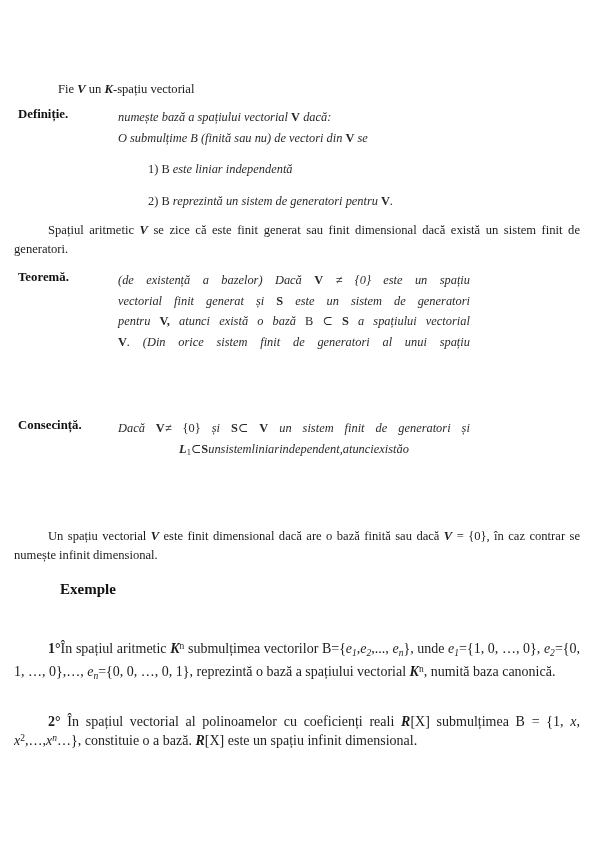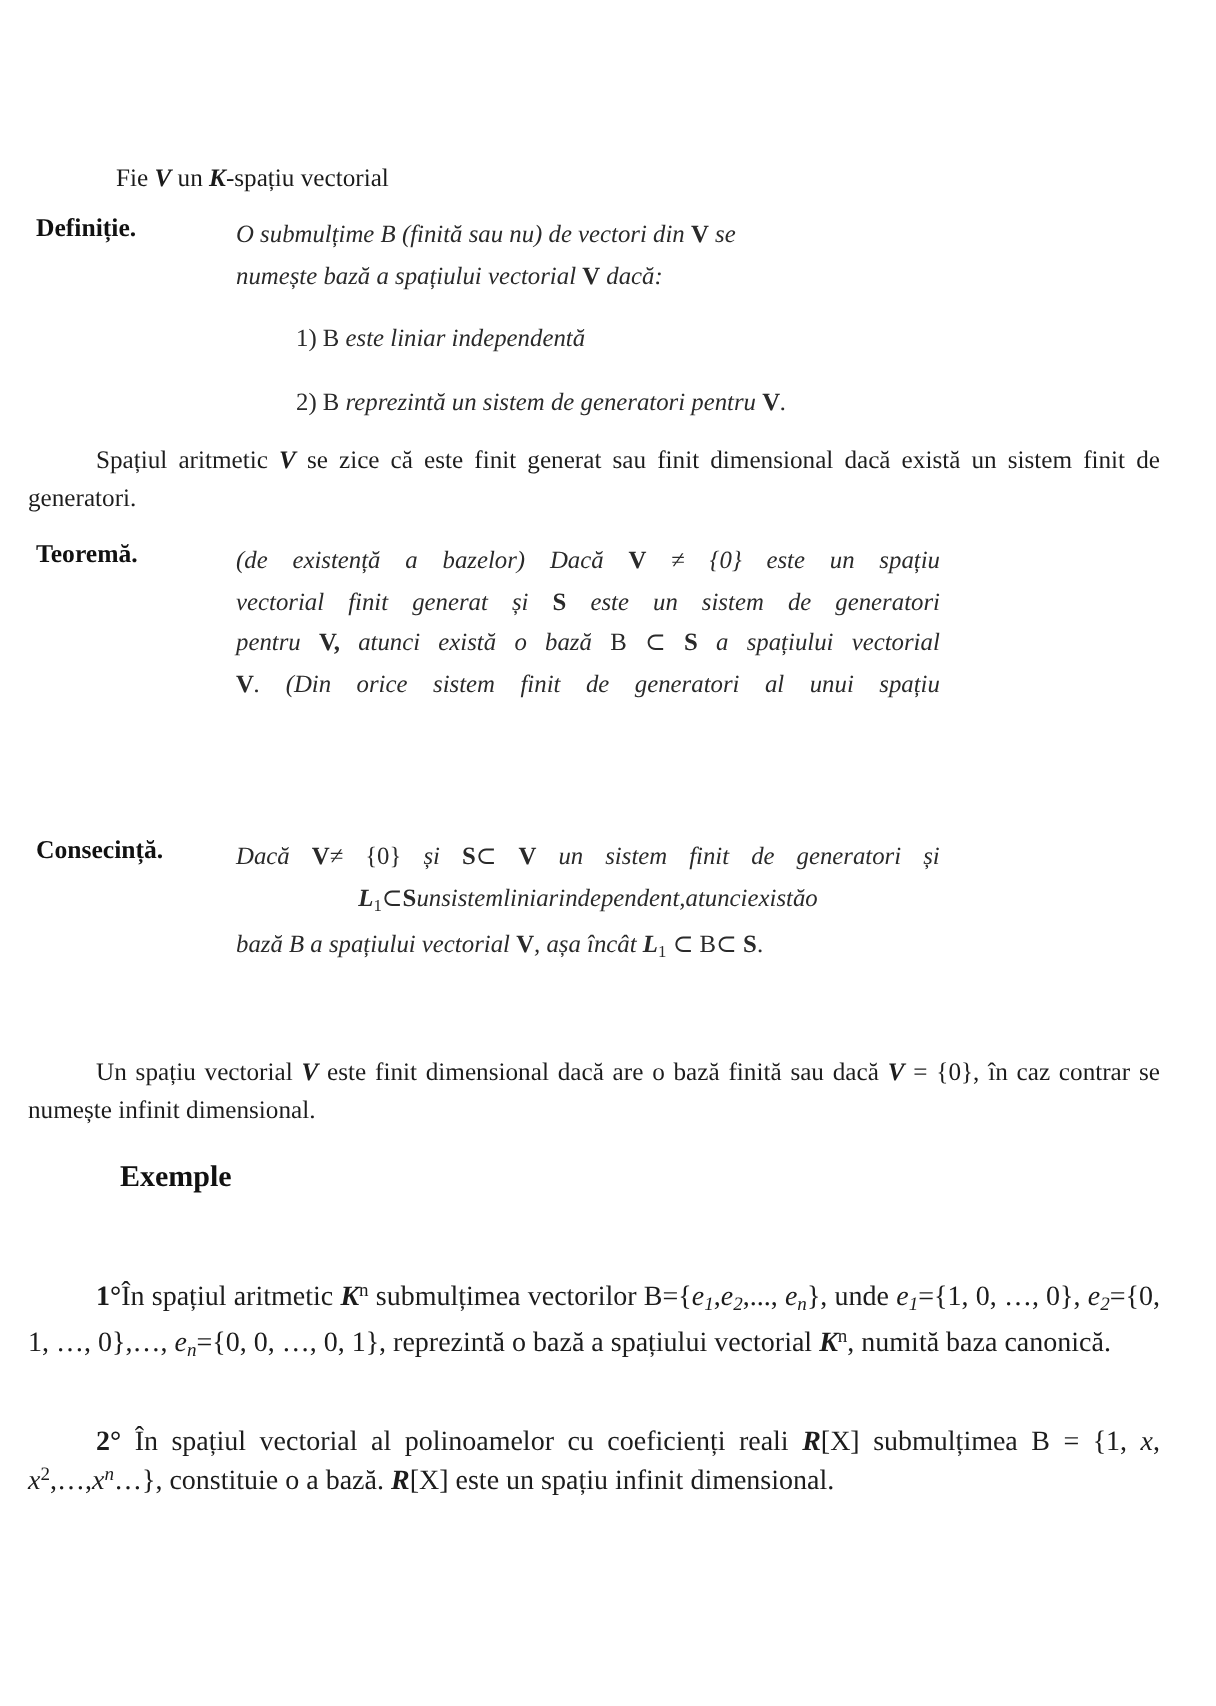--- a/index.html
+++ b/index.html
@@ -130,27 +130,27 @@
 <div class="page">
 
 
   <div class="lead-line" style="top:80px;">
     <span class="r">Fie </span><span class="bi">V</span><span class="r"> un </span><span class="bi">K</span><span class="r">-spațiu vectorial</span>
   </div>
 
   <div class="block" style="top:107px;">
     <div class="block-label">Definiție.</div>
     <div class="block-body">
+      <div style="margin-top:0px;">
+        <span class="i">numește bază a spațiului vectorial </span><span class="b">V</span><span class="i"> dacă:</span>
+      </div>
       <div style="text-align:justify;">
         <span style="display:inline-block;width:100%;text-align:justify;">
           <span class="i">O submulțime B (finită sau nu) de vectori din </span><span class="b">V</span><span class="i"> se</span>
         </span>
-      </div>
-      <div style="margin-top:0px;">
-        <span class="i">numește bază a spațiului vectorial </span><span class="b">V</span><span class="i"> dacă:</span>
       </div>
     </div>
   </div>
 
   <div class="enum-item" style="top:160px;">
     <span class="rom">1) B </span><span class="it">este liniar independentă</span>
   </div>
   <div class="enum-item" style="top:192px;">
     <span class="rom">2) B </span><span class="it">reprezintă un sistem de generatori pentru </span><span class="b">V</span><span class="it">.</span>
   </div>
@@ -238,23 +238,20 @@
           <span class="r">⊂</span>
           <span class="b">S</span>
           <span class="i">un</span>
           <span class="i">sistem</span>
           <span class="i">liniar</span>
           <span class="i">independent,</span>
           <span class="i">atunci</span>
           <span class="i">există</span>
           <span class="i">o</span>
       </div>
-      <div>
-        <span class="i">bază B a spațiului vectorial </span><span class="b">V</span><span class="i">, așa încât </span><span class="bi">L</span><span class="nosub"><sub>1</sub></span><span class="r"> ⊂ B⊂ </span><span class="b">S</span><span class="r">.</span>
-      </div>
     </div>
   </div>
 
   <div class="para" style="top:527px;left:14px;width:566px;">
     <span class="indent"></span><span class="r">Un spațiu vectorial </span><span class="bi">V</span><span class="r"> este finit dimensional dacă are o bază finită sau dacă </span><span class="bi">V</span><span class="r"> = {0}, în caz contrar se numește infinit dimensional.</span>
   </div>
 
   <div class="sub-head" style="top:581px;">Exemple</div>
 
   <div class="ex-para" style="top:638px;">

